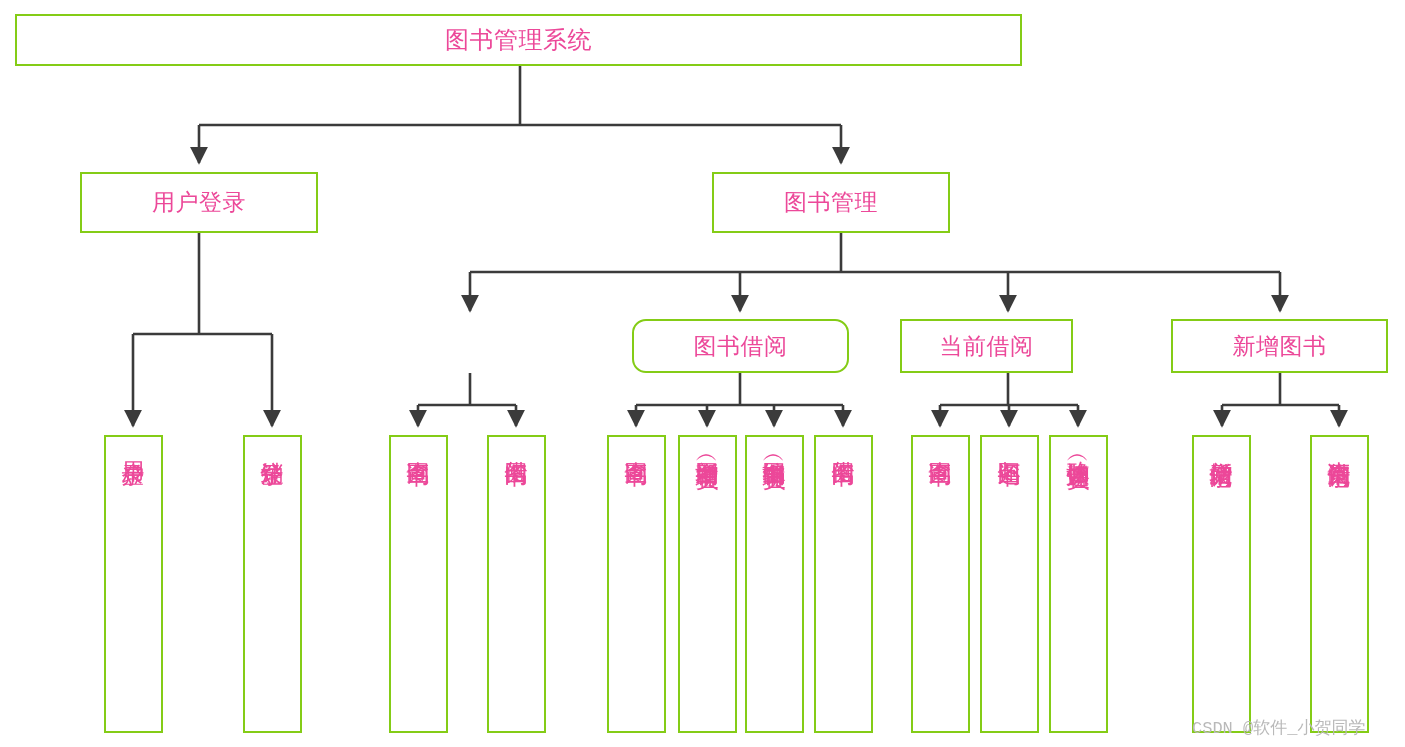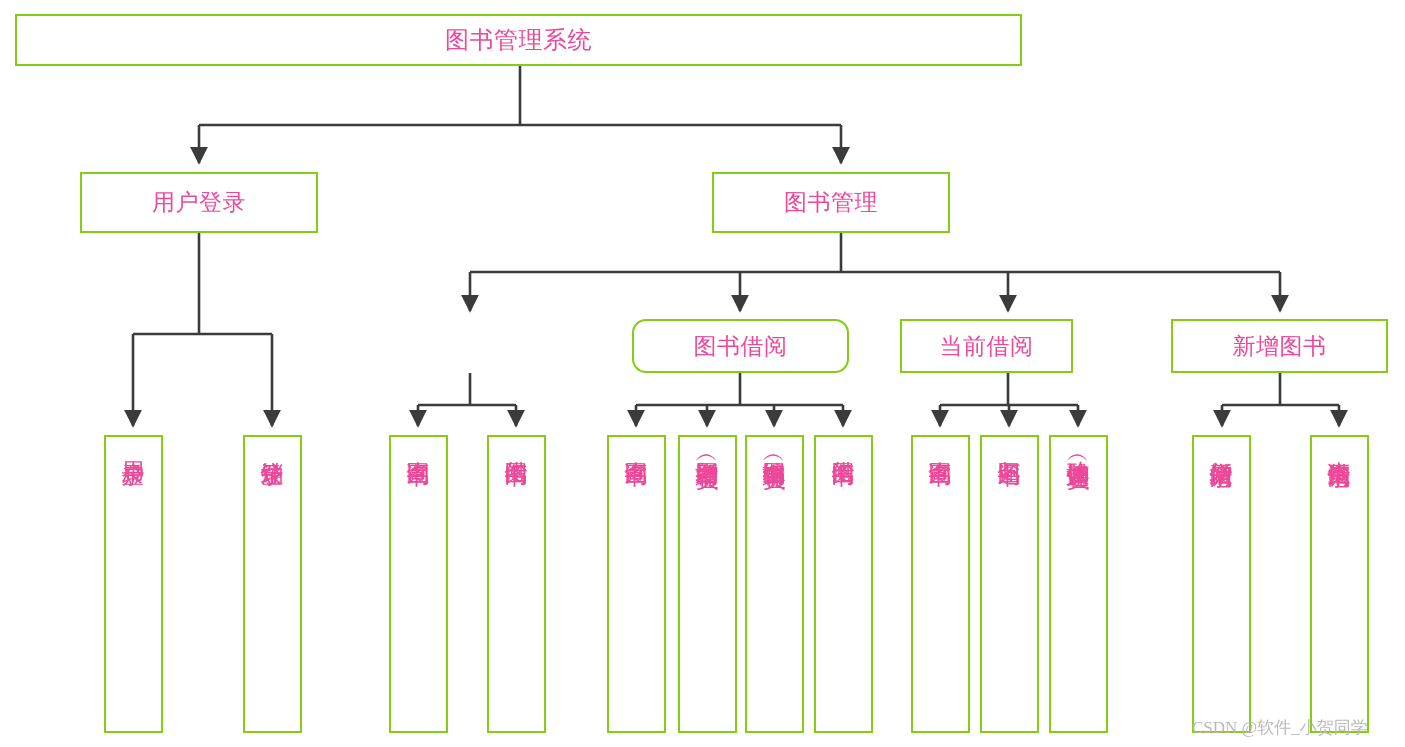--- a/index.html
+++ b/index.html
@@ -60,21 +60,21 @@
     line-height: 1.05;
     letter-spacing: 1px;
   }
   #watermark {
     position: absolute;
     left: 1192px;
     top: 716px;
     font-size: 17px;
     color: #b9b9b9;
     white-space: nowrap;
-    font-family: Liberation Serif, serif;
+    font-family: Liberation Mono, monospace;
   }
 </style>
 </head>
 <body>
 
 <div id="canvas">
 
   <svg class="wires" viewBox="0 0 1405 747" xmlns="http://www.w3.org/2000/svg">
     <defs>
       <marker id="arrow" viewBox="0 0 10 10" refX="9" refY="5" markerWidth="7" markerHeight="7" orient="auto-start-reverse">

